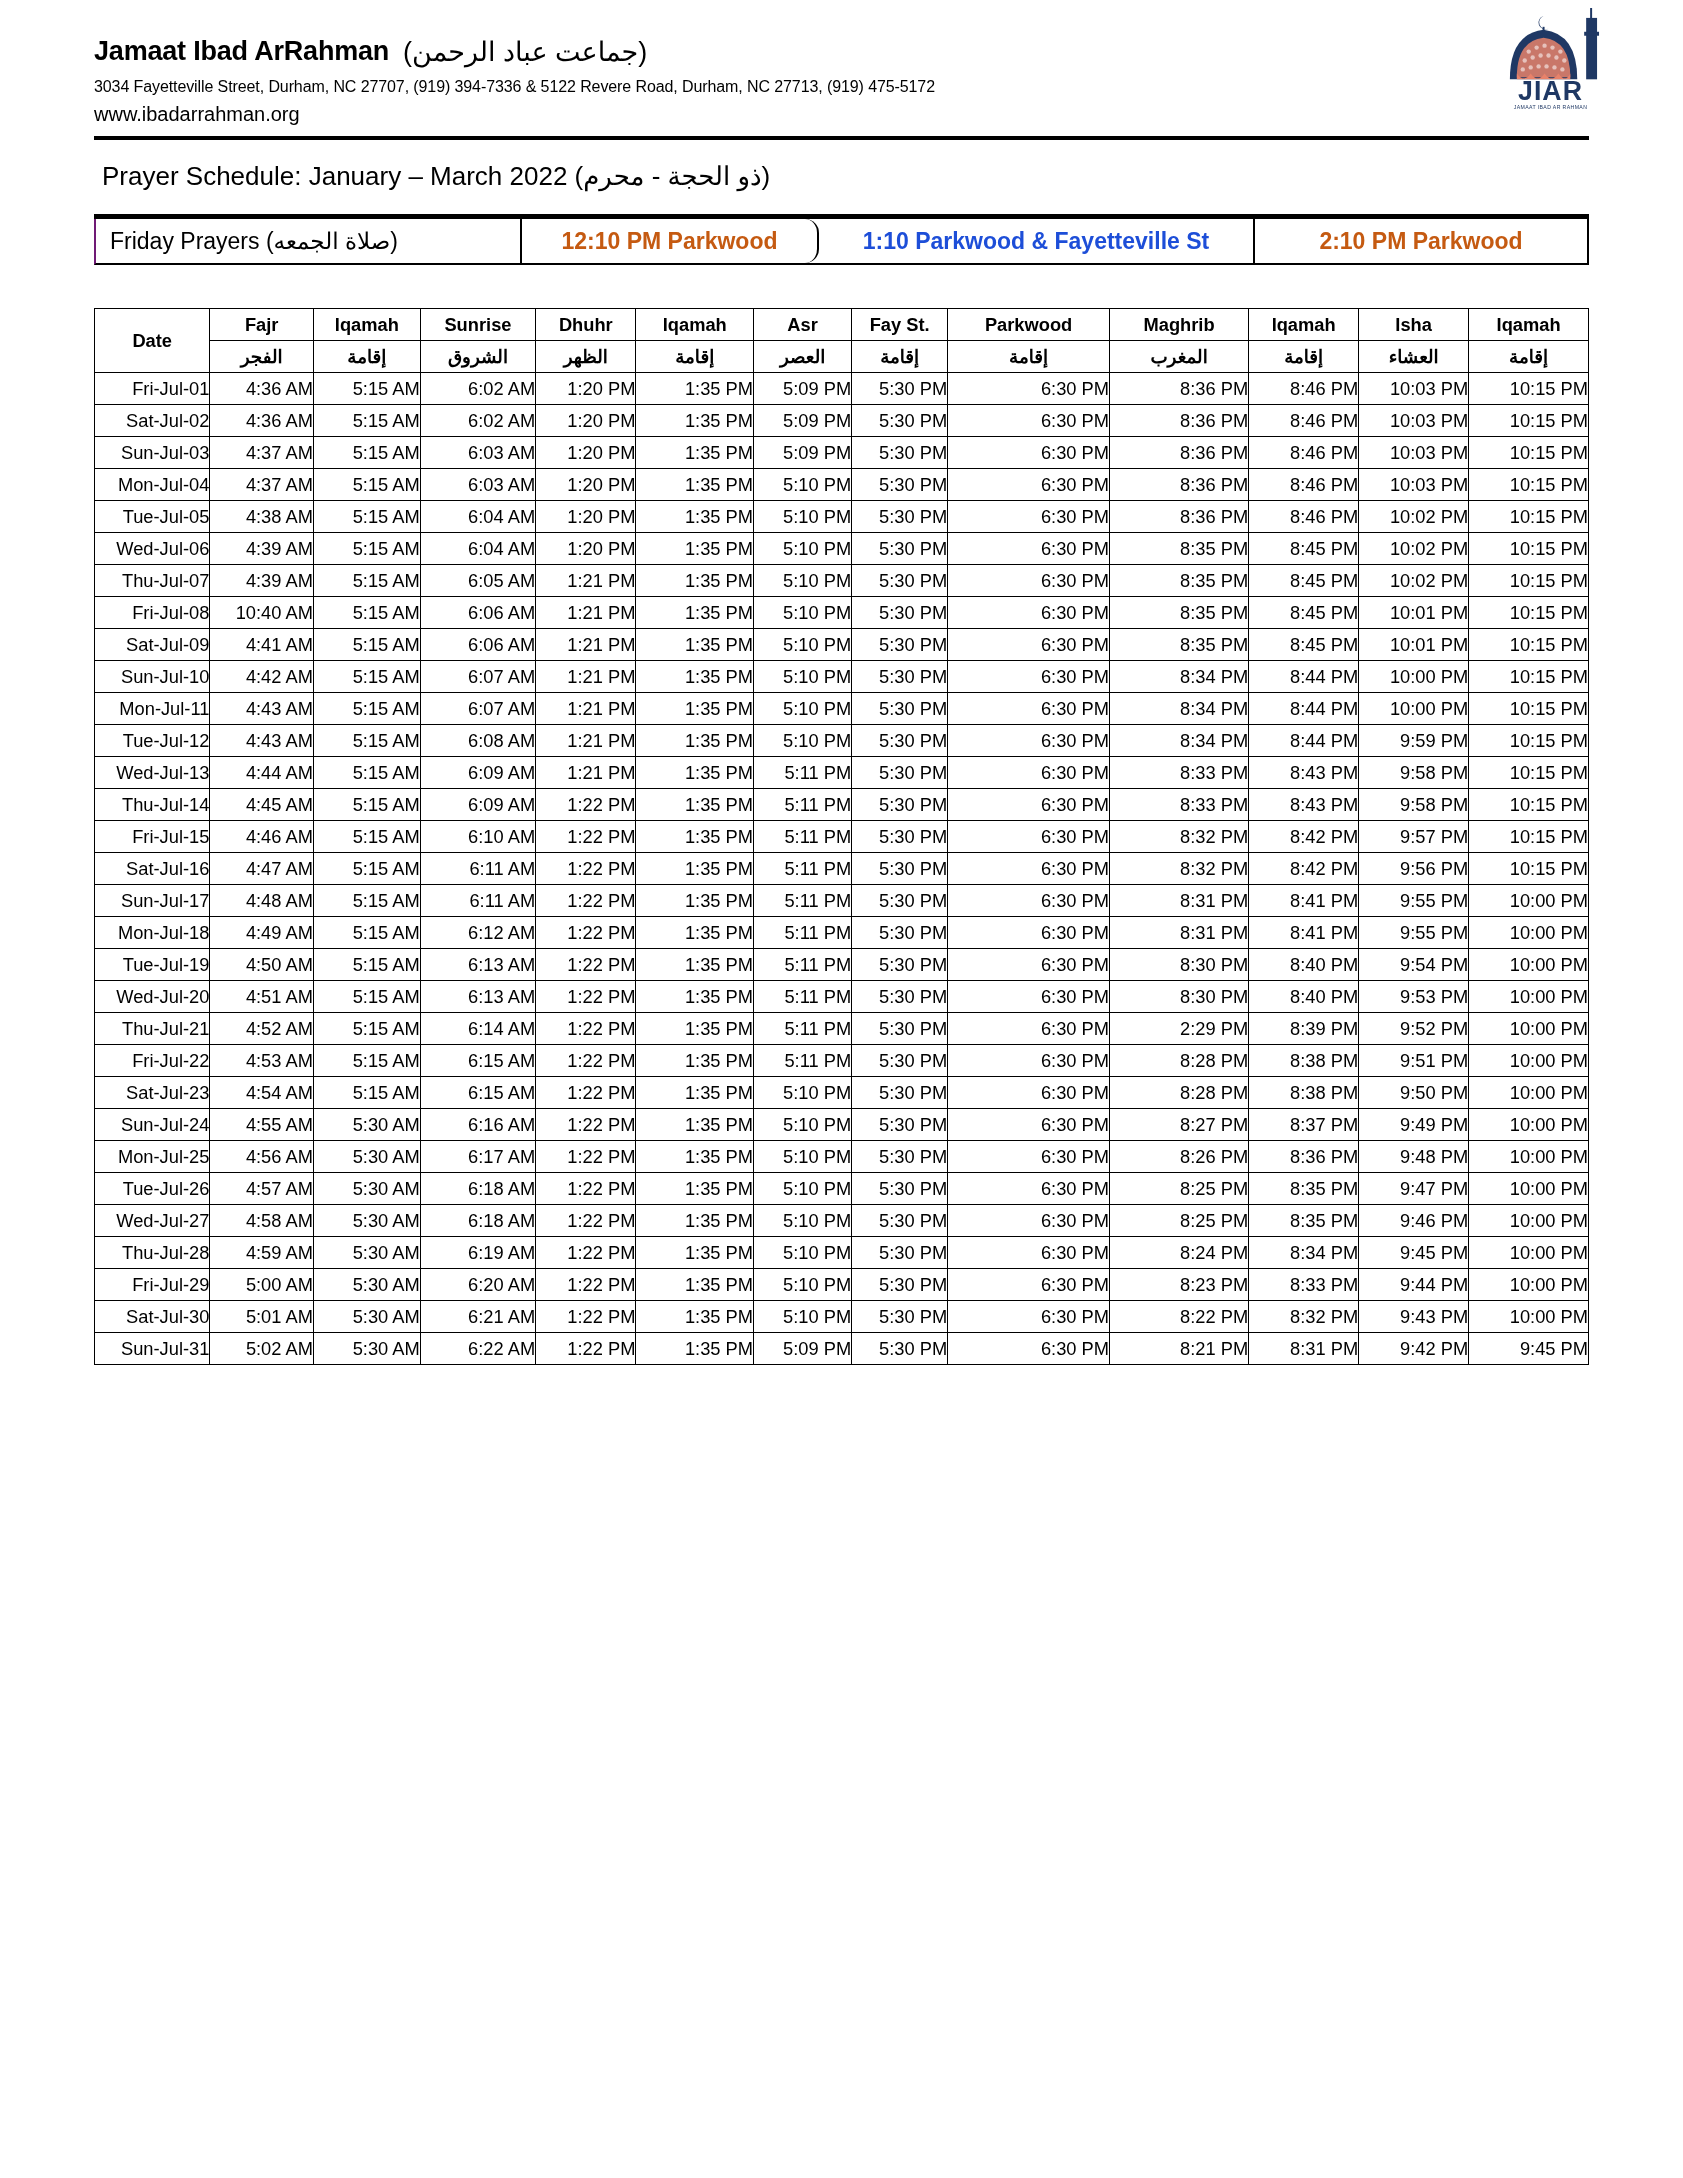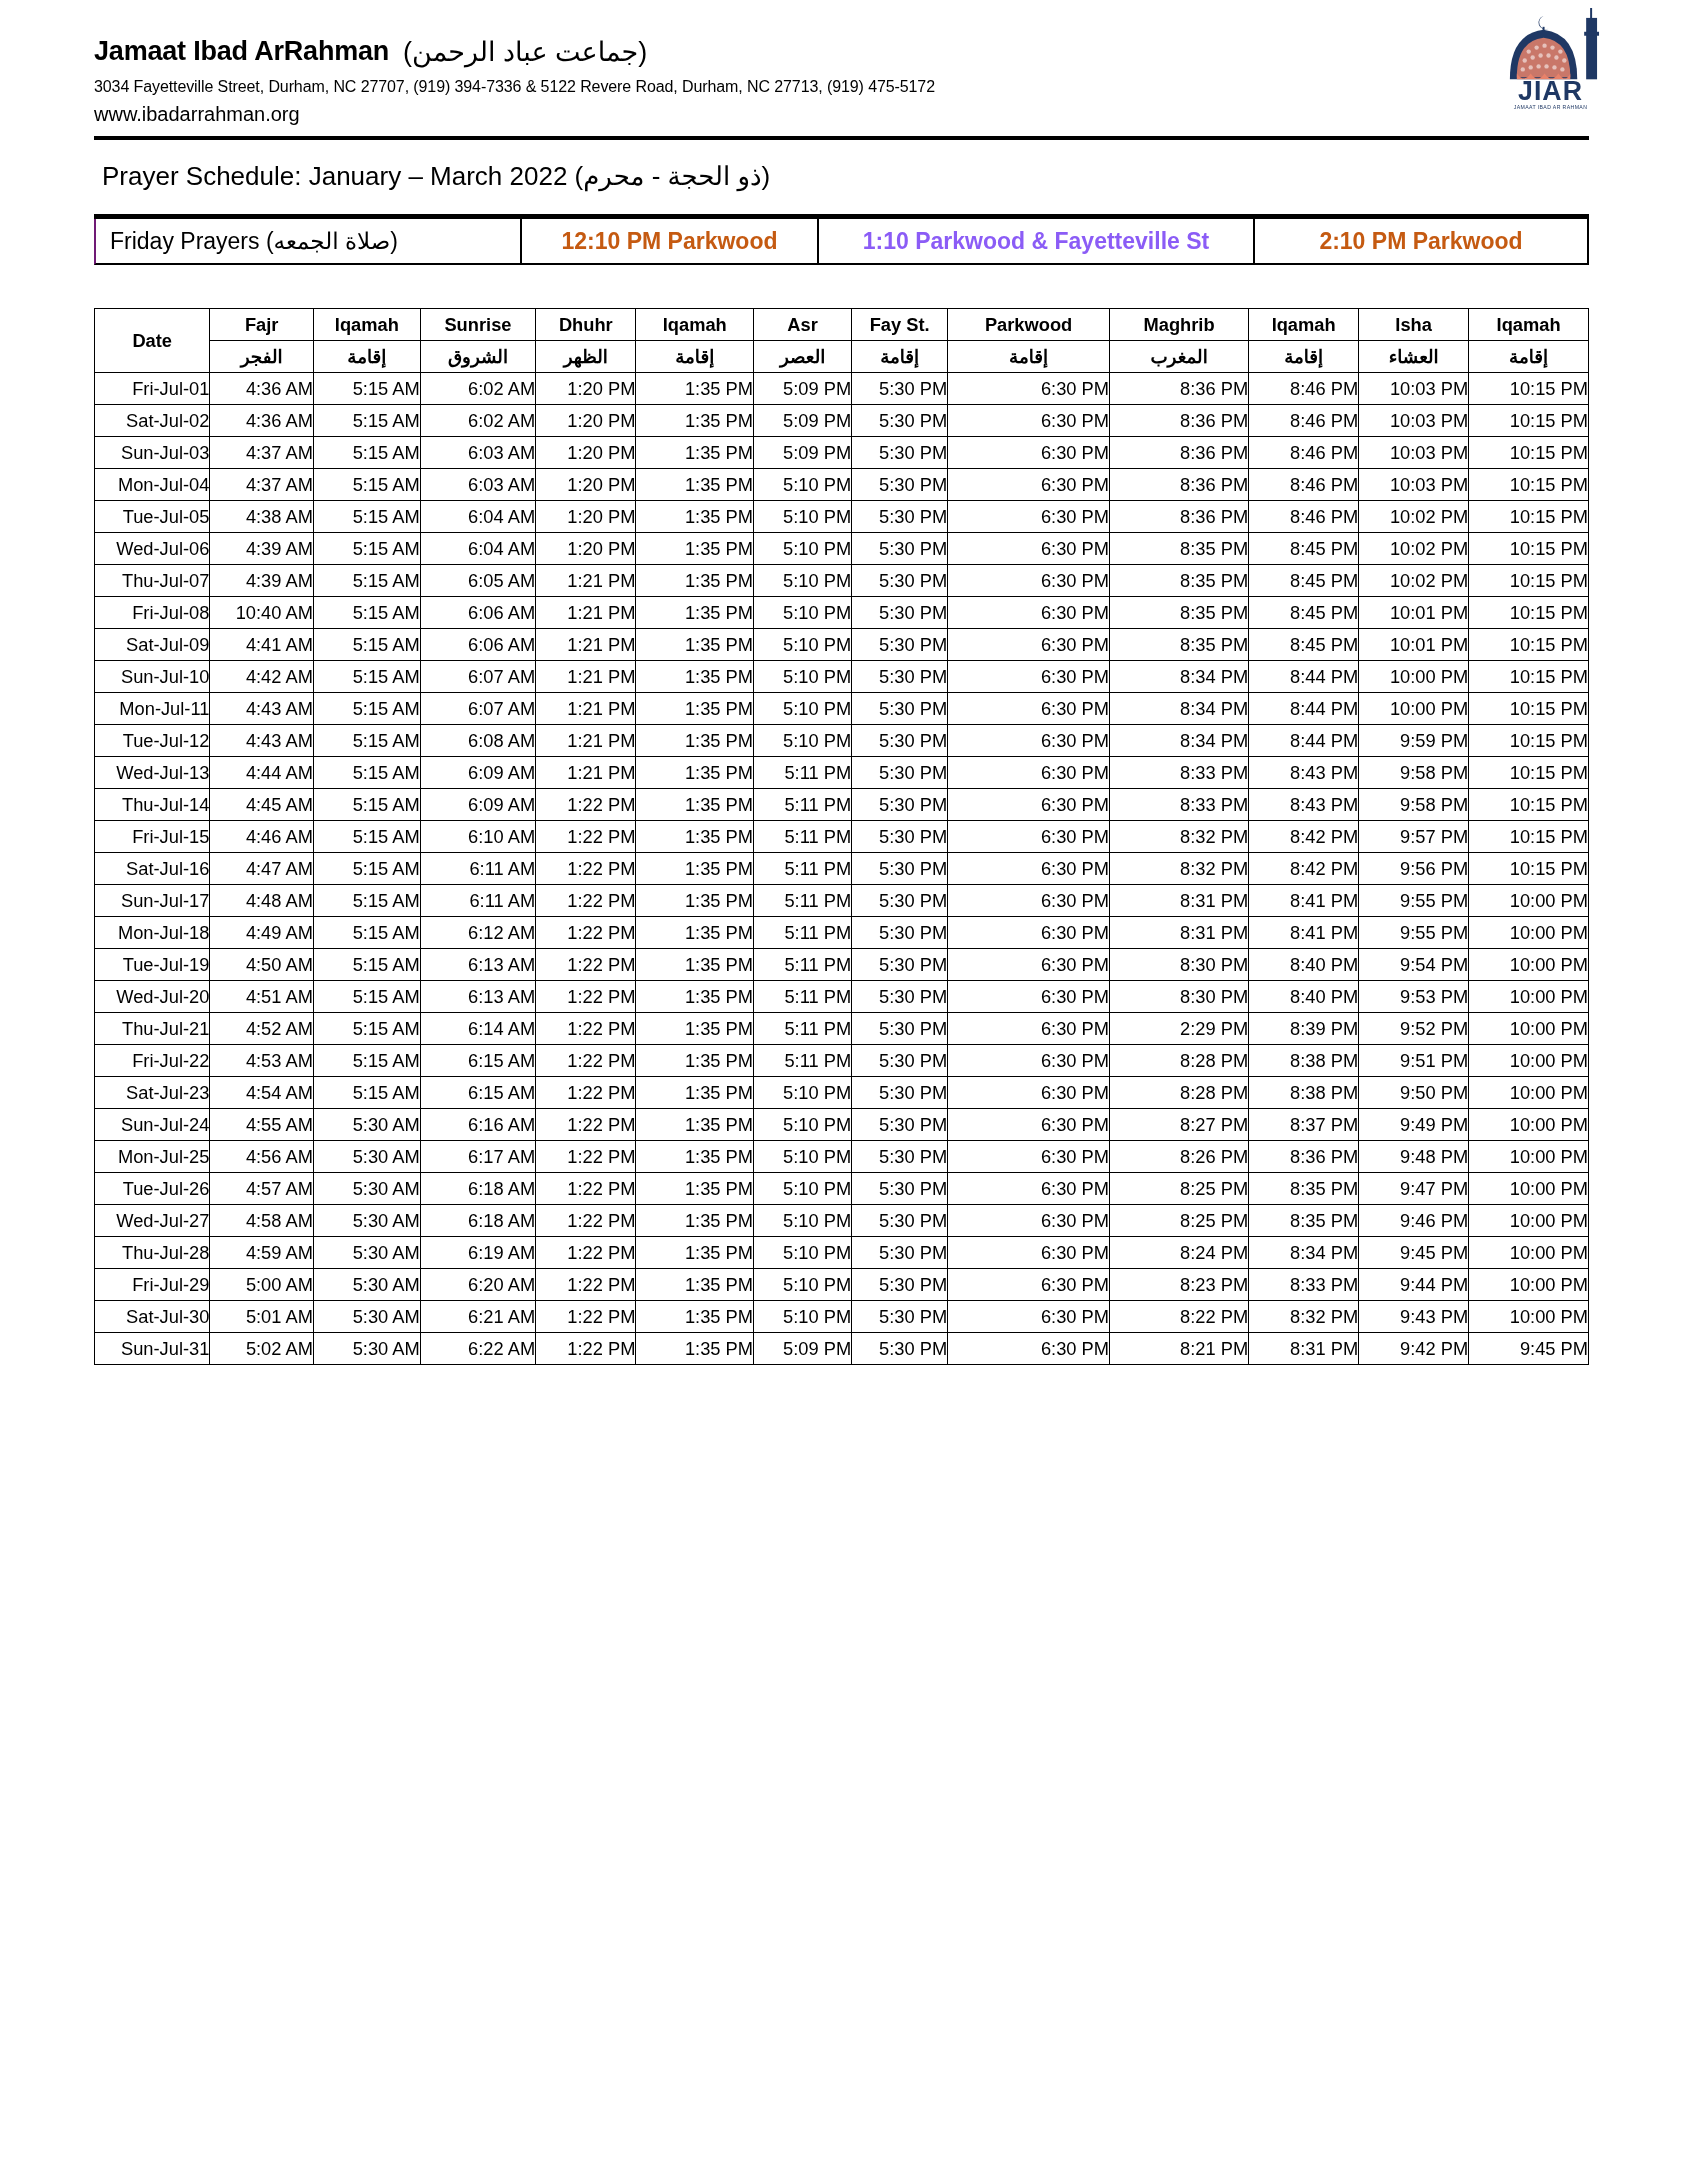--- a/index.html
+++ b/index.html
@@ -246,22 +246,22 @@
   </div>
 
   <div class="rule-thick"></div>
 
   <div class="title-row">Prayer Schedule: January – March 2022 (ذو الحجة - محرم)</div>
 
   <div class="rule-thick2"></div>
 
   <div class="friday-row">
     <div class="friday-cell friday-label">Friday Prayers (صلاة الجمعه)</div>
-    <div class="friday-cell friday-t1" style="color: rgb(197, 90, 17);">12:10 PM Parkwood</div>
-    <div class="friday-cell friday-t2" style="color: #8b5cf6;">1:10 Parkwood &amp; Fayetteville St</div>
+    <div class="friday-cell friday-t1" style="color: rgb(197, 90, 17); border-radius: 14px;">12:10 PM Parkwood</div>
+    <div class="friday-cell friday-t2" style="color: #1d4ed8;">1:10 Parkwood &amp; Fayetteville St</div>
     <div class="friday-cell friday-t3" style="color: rgb(197, 90, 17);">2:10 PM Parkwood</div>
   </div>
 
   <div class="table-wrap">
     <table class="sched">
       <colgroup>
         <col class="w-date">
           <col class="w-fajr">
           <col class="w-fiq">
           <col class="w-sun">

